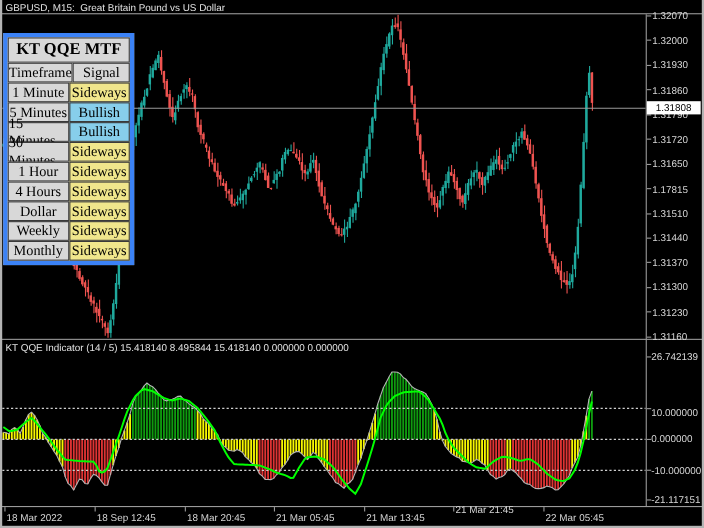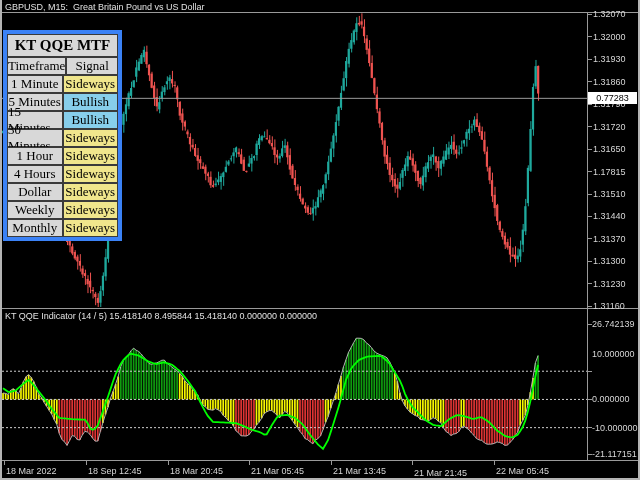--- a/index.html
+++ b/index.html
@@ -707,48 +707,48 @@
       <div class="axis-label" style="left:593px;top:211.4776931447214px;">1.31440</div>
       <div class="tick-h" style="left:588px;top:238.4477693144686px;"></div>
       <div class="axis-label" style="left:593px;top:233.9477693144686px;">1.31370</div>
       <div class="tick-h" style="left:588px;top:260.9178454842229px;"></div>
       <div class="axis-label" style="left:593px;top:256.4178454842229px;">1.31300</div>
       <div class="tick-h" style="left:588px;top:283.38792165397007px;"></div>
       <div class="axis-label" style="left:593px;top:278.88792165397007px;">1.31230</div>
       <div class="tick-h" style="left:588px;top:305.85799782371726px;"></div>
       <div class="axis-label" style="left:593px;top:301.35799782371726px;">1.31160</div>
     </div>
-  <div id="bidbox" style="top: 92.3493px;">0.77283</div>
+  <div id="bidbox" style="top: 92.3493px;">1.31808</div>
 
   <div id="ind-axis">
       <div class="tick-h" style="left:588px;top:323.5px;"></div>
       <div class="axis-label" style="left:592px;top:319px;">26.742139</div>
       <div class="tick-h" style="left:588px;top:370.72570612727435px;"></div>
-      <div class="axis-label" style="left:592px;top:349px;">10.000000</div>
+      <div class="axis-label" style="left:592px;top:370px;">10.000000</div>
       <div class="tick-h" style="left:588px;top:398.9333957942126px;"></div>
       <div class="axis-label" style="left:592px;top:394.4333957942126px;">0.000000</div>
       <div class="tick-h" style="left:588px;top:427.1410854611508px;"></div>
       <div class="axis-label" style="left:592px;top:422.6410854611508px;">-10.000000</div>
       <div class="tick-h" style="left:588px;top:453.5px;"></div>
       <div class="axis-label" style="left:592px;top:449px;">-21.117151</div>
     </div>
 
   <div id="time-axis">
       <div class="tick-v" style="left:4px;top:461px;"></div>
       <div class="axis-label" style="left:6px;top:466px;">18 Mar 2022</div>
       <div class="tick-v" style="left:86px;top:461px;"></div>
       <div class="axis-label" style="left:88px;top:466px;">18 Sep 12:45</div>
       <div class="tick-v" style="left:168px;top:461px;"></div>
       <div class="axis-label" style="left:170px;top:466px;">18 Mar 20:45</div>
       <div class="tick-v" style="left:249px;top:461px;"></div>
       <div class="axis-label" style="left:251px;top:466px;">21 Mar 05:45</div>
       <div class="tick-v" style="left:331px;top:461px;"></div>
       <div class="axis-label" style="left:333px;top:466px;">21 Mar 13:45</div>
       <div class="tick-v" style="left:412px;top:461px;"></div>
-      <div class="axis-label" style="left:414px;top:468px;">21 Mar 21:45</div>
+      <div class="axis-label" style="left:414px;top:458px;">21 Mar 21:45</div>
       <div class="tick-v" style="left:494px;top:461px;"></div>
       <div class="axis-label" style="left:496px;top:466px;">22 Mar 05:45</div>
     </div>
 
   <div id="mtf">
     <div id="mtf-title">KT QQE MTF</div>
     <div class="trow">
       <div class="cell c1 hdr">Timeframe</div>
       <div class="cell c2 hdr">Signal</div>
     </div>

